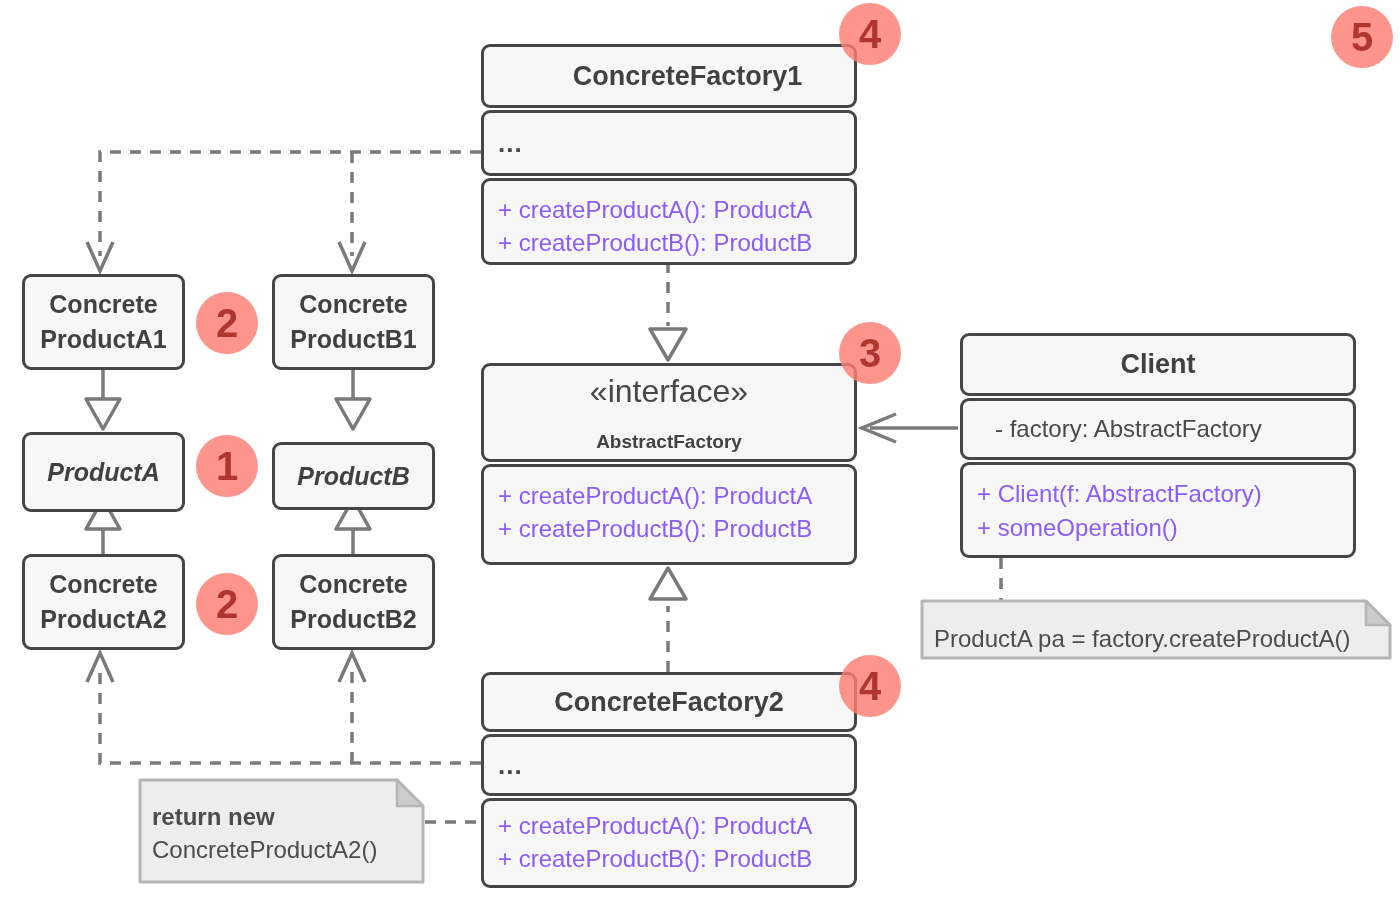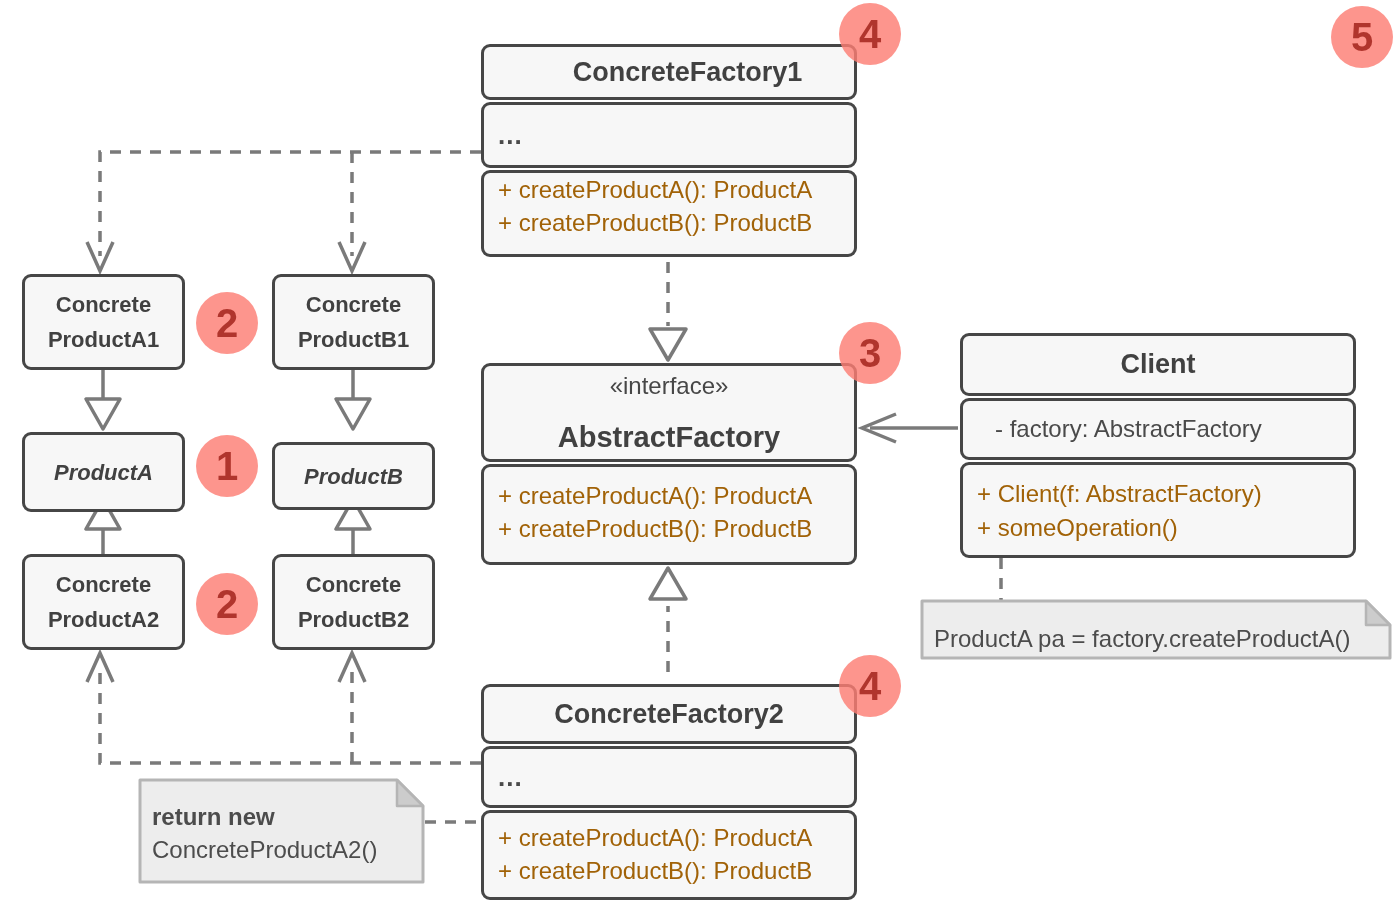--- a/index.html
+++ b/index.html
@@ -15,31 +15,31 @@
   svg.connectors path.noteFold { fill:#cccccc; stroke:#b5b5b5; stroke-width:2.5; stroke-linejoin:round; }
 
   .uml { position:absolute; display:flex; flex-direction:column; }
   .comp {
     background:#f7f7f7; border:3.5px solid #464646; border-radius:9px;
     box-sizing:border-box; color:#414141;
   }
   .comp + .comp { margin-top:2px; }
   .comp.titlec { display:flex; flex-direction:column; align-items:center; justify-content:center;
     font-weight:bold; font-size:27px; text-align:center; }
-  .comp.titlec .stereo { font-weight:normal; font-size:24px; margin-bottom:5px; color:#474747; }
-  .comp.titlec .big { font-size:29px;margin-top:16px; }
-  .comp.bodyc { font-size:24px; color:#a16207; padding:0 0 0 14px; line-height:33px; }
+  .comp.titlec .stereo { font-weight:normal; font-size:32px; margin-bottom:5px; color:#474747; }
+  .comp.titlec .big { font-size:19px;margin-top:16px; }
+  .comp.bodyc { font-size:24px; color:#8b5cf6; padding:12px 0 0 14px; line-height:33px; }
   .comp.midc { display:flex; align-items:center; padding-left:14px; font-size:26px;
     font-weight:bold; letter-spacing:1px; color:#4a4a4a; }
   .comp.attrc { display:flex; align-items:center; padding-left:32px; font-size:24px; color:#4a4a4a; }
 
   .pbox {
     position:absolute; background:#f7f7f7; border:3.5px solid #464646; border-radius:9px;
     box-sizing:border-box; display:flex; flex-direction:column; align-items:center; justify-content:center;
-    font-weight:bold; font-size:22px; line-height:35px; color:#414141; text-align:center;
+    font-weight:bold; font-size:25px; line-height:35px; color:#414141; text-align:center;
   }
   .pbox.iface { font-style:italic; }
 
   .badge {
     position:absolute; width:62px; height:62px; border-radius:50%;
     background:rgba(252,126,116,0.82);
     display:flex; align-items:center; justify-content:center;
     font-weight:bold; font-size:40px; color:#b0352d; z-index:5;
   }
 
@@ -87,21 +87,21 @@
     <path class="dash" d="M1001,558 L1001,600"></path>
     <path class="dash" d="M425,822 L479,822"></path>
 
     <path class="noteShape" d="M922,601 L1366,601 L1390,625 L1390,658 L922,658 Z"></path>
     <path class="noteFold" d="M1366,601 L1366,625 L1390,625 Z"></path>
     <path class="noteShape" d="M140,780 L397,780 L423,806 L423,882 L140,882 Z"></path>
     <path class="noteFold" d="M397,780 L397,806 L423,806 Z"></path>
   </svg>
 
   <div class="uml" style="left:481px; top:44px; width:376px;">
-    <div class="comp titlec" style="height:56px;padding-left:37px;">
+    <div class="comp titlec" style="height:64px;padding-left:37px;">
       <span>ConcreteFactory1</span>
     </div>
     <div class="comp midc" style="height:66px;">
       <span>...</span>
     </div>
     <div class="comp bodyc" style="height:87px;">
       <div>+ createProductA(): ProductA</div>
       <div>+ createProductB(): ProductB</div>
     </div>
   </div>
@@ -110,21 +110,21 @@
     <div class="comp titlec" style="height:99px;">
       <span class="stereo">«interface»</span>
       <span class="big">AbstractFactory</span>
     </div>
     <div class="comp bodyc" style="height:101px; padding-top:12px;">
       <div>+ createProductA(): ProductA</div>
       <div>+ createProductB(): ProductB</div>
     </div>
   </div>
 
-  <div class="uml" style="left:481px; top:672px; width:376px;margin-top:12px;">
+  <div class="uml" style="left:481px; top:672px; width:376px;">
     <div class="comp titlec" style="height:60px;">
       <span>ConcreteFactory2</span>
     </div>
     <div class="comp midc" style="height:62px;">
       <span>...</span>
     </div>
     <div class="comp bodyc" style="height:90px; padding-top:8px;">
       <div>+ createProductA(): ProductA</div>
       <div>+ createProductB(): ProductB</div>
     </div>

